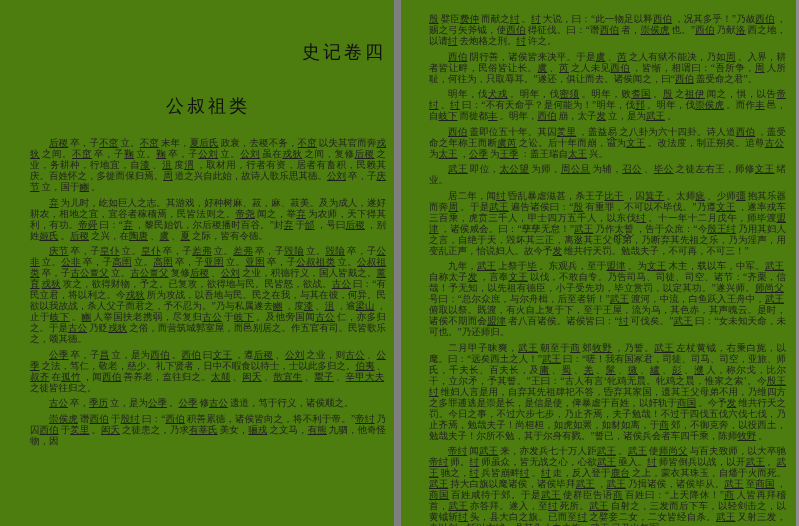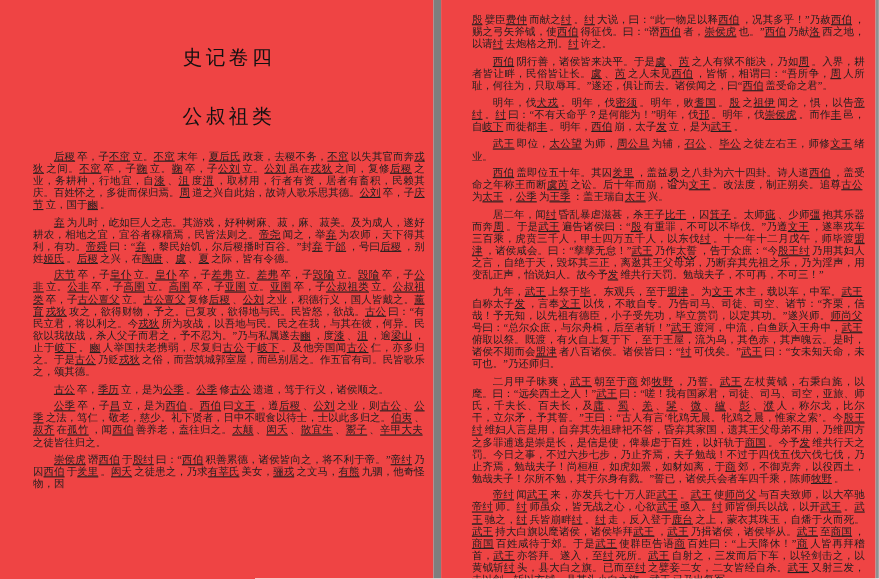--- a/index.html
+++ b/index.html
@@ -4,34 +4,34 @@
 <style>
   html, body { margin: 0; padding: 0; }
   body {
     width: 799px; height: 526px;
     background: #ffffff;
     overflow: hidden;
     font-family: "Liberation Serif", "DejaVu Serif", serif;
     color: #1f1f1f;
   }
   .spread { display: flex; width: 799px; height: 526px; }
-  .page { box-sizing: border-box; background: #ef4444; overflow: hidden; }
+  .page { box-sizing: border-box; background: #4d7c0f; overflow: hidden; }
   .page-left  { width: 394px; padding: 0 8px 0 30px; }
   .page-right { flex: 1; padding: 14px 10px 0 28px; }
   .page-divider { width: 7px; background: #7e7e7e; flex: 0 0 auto; }
   .right-edge   { width: 3px;  background: #8f8f8f; flex: 0 0 auto; }
 
   h1.vol-title, h2.chap-title {
     font-weight: normal;
     text-align: center;
     font-size: 18px;
     letter-spacing: 3px;
     color: #111;
   }
-  h1.vol-title  { margin: 40px 0 0 0; }
+  h1.vol-title  { margin: 40px 0 0 0; text-align: right; }
   h2.chap-title { margin: 30px 0 20px 0; }
 
   .body-text { font-size: 9.5px; line-height: 11px; }
   .para {
     margin: 0 0 4.5px 0;
     text-align: justify;
     text-indent: 2em;
   }
   .para.no-indent { text-indent: 0; }
 
@@ -55,35 +55,35 @@
 
 <div class="spread">
 
   <div class="page page-left">
     <h1 class="vol-title">史记卷四</h1>
     <h2 class="chap-title">公叔祖类</h2>
     <div class="body-text">
         <p class="para"><u>后稷</u>卒，子<u>不窋</u>立。<u>不窋</u>末年，<u>夏后氏</u>政衰，去稷不务，<u>不窋</u>以失其官而奔<u>戎狄</u>之间。<u>不窋</u>卒，子<u>鞠</u>立。<u>鞠</u>卒，子<u>公刘</u>立。<u>公刘</u>虽在<u>戎狄</u>之间，复修<u>后稷</u>之业，务耕种，行地宜，自<u>漆</u>、<u>沮</u>度<u>渭</u>，取材用，行者有资，居者有畜积，民赖其庆。百姓怀之，多徙而保归焉。<u>周</u>道之兴自此始，故诗人歌乐思其德。<u>公刘</u>卒，子<u>庆节</u>立，国于<u>豳</u>。</p>
         <p class="para"><u>弃</u>为儿时，屹如巨人之志。其游戏，好种树麻、菽，麻、菽美。及为成人，遂好耕农，相地之宜，宜谷者稼穑焉，民皆法则之。<u>帝尧</u>闻之，举<u>弃</u>为农师，天下得其利，有功。<u>帝舜</u>曰：“<u>弃</u>，黎民始饥，尔后稷播时百谷。”封<u>弃</u>于<u>邰</u>，号曰<u>后稷</u>，别姓<u>姬氏</u>。<u>后稷</u>之兴，在<u>陶唐</u>、<u>虞</u>、<u>夏</u>之际，皆有令德。</p>
         <p class="para"><u>庆节</u>卒，子<u>皇仆</u>立。<u>皇仆</u>卒，子<u>差弗</u>立。<u>差弗</u>卒，子<u>毁隃</u>立。<u>毁隃</u>卒，子<u>公非</u>立。<u>公非</u>卒，子<u>高圉</u>立。<u>高圉</u>卒，子<u>亚圉</u>立。<u>亚圉</u>卒，子<u>公叔祖类</u>立。<u>公叔祖类</u>卒，子<u>古公亶父</u>立。<u>古公亶父</u>复修<u>后稷</u>、<u>公刘</u>之业，积德行义，国人皆戴之。<u>薰育</u><u>戎狄</u>攻之，欲得财物，予之。已复攻，欲得地与民。民皆怒，欲战。<u>古公</u>曰：“有民立君，将以利之。今<u>戎狄</u>所为攻战，以吾地与民。民之在我，与其在彼，何异。民欲以我故战，杀人父子而君之，予不忍为。”乃与私属遂去<u>豳</u>，度<u>漆</u>、<u>沮</u>，逾<u>梁山</u>，止于<u>岐下</u>。<u>豳</u>人举国扶老携弱，尽复归<u>古公</u>于<u>岐下</u>。及他旁国闻<u>古公</u>仁，亦多归之。于是<u>古公</u>乃贬<u>戎狄</u>之俗，而营筑城郭室屋，而邑别居之。作五官有司。民皆歌乐之，颂其德。</p>
+        <p class="para"><u>公季</u>卒，子<u>昌</u>立，是为<u>西伯</u>。<u>西伯</u>曰<u>文王</u>，遵<u>后稷</u>、<u>公刘</u>之业，则<u>古公</u>、<u>公季</u>之法，笃仁，敬老，慈少。礼下贤者，日中不暇食以待士，士以此多归之。<u>伯夷</u>、<u>叔齐</u>在<u>孤竹</u>，闻<u>西伯</u>善养老，盍往归之。<u>太颠</u>、<u>闳夭</u>、<u>散宜生</u>、<u>鬻子</u>、<u>辛甲大夫</u>之徒皆往归之。</p>
         <p class="para"><u>古公</u>卒，<u>季历</u>立，是为<u>公季</u>。<u>公季</u>修<u>古公</u>遗道，笃于行义，诸侯顺之。</p>
-        <p class="para"><u>公季</u>卒，子<u>昌</u>立，是为<u>西伯</u>。<u>西伯</u>曰<u>文王</u>，遵<u>后稷</u>、<u>公刘</u>之业，则<u>古公</u>、<u>公季</u>之法，笃仁，敬老，慈少。礼下贤者，日中不暇食以待士，士以此多归之。<u>伯夷</u>、<u>叔齐</u>在<u>孤竹</u>，闻<u>西伯</u>善养老，盍往归之。<u>太颠</u>、<u>闳夭</u>、<u>散宜生</u>、<u>鬻子</u>、<u>辛甲大夫</u>之徒皆往归之。</p>
         <p class="para"><u>崇侯虎</u>谮<u>西伯</u>于<u>殷纣</u>曰：“<u>西伯</u>积善累德，诸侯皆向之，将不利于帝。”<u>帝纣</u>乃囚<u>西伯</u>于<u>羑里</u>。<u>闳夭</u>之徒患之，乃求<u>有莘氏</u>美女，<u>骊戎</u>之文马，<u>有熊</u>九驷，他奇怪物，因</p>
       </div>
   </div>
 
   <div class="page-divider"></div>
 
   <div class="page page-right">
     <div class="body-text">
         <p class="para no-indent"><u>殷</u>嬖臣<u>费仲</u>而献之<u>纣</u>。<u>纣</u>大说，曰：“此一物足以释<u>西伯</u>，况其多乎！”乃赦<u>西伯</u>，赐之弓矢斧钺，使<u>西伯</u>得征伐。曰：“谮<u>西伯</u>者，<u>崇侯虎</u>也。”<u>西伯</u>乃献<u>洛</u>西之地，以请<u>纣</u>去炮格之刑。<u>纣</u>许之。</p>
         <p class="para"><u>西伯</u>阴行善，诸侯皆来决平。于是<u>虞</u>、<u>芮</u>之人有狱不能决，乃如<u>周</u>。入界，耕者皆让畔，民俗皆让长。<u>虞</u>、<u>芮</u>之人未见<u>西伯</u>，皆惭，相谓曰：“吾所争，<u>周</u>人所耻，何往为，只取辱耳。”遂还，俱让而去。诸侯闻之，曰“<u>西伯</u>盖受命之君”。</p>
         <p class="para">明年，伐<u>犬戎</u>。明年，伐<u>密须</u>。明年，败<u>耆国</u>。<u>殷</u>之<u>祖伊</u>闻之，惧，以告<u>帝纣</u>。<u>纣</u>曰：“不有天命乎？是何能为！”明年，伐<u>邘</u>。明年，伐<u>崇侯虎</u>。而作<u>丰</u>邑，自<u>岐下</u>而徙都<u>丰</u>。明年，<u>西伯</u>崩，太子<u>发</u>立，是为<u>武王</u>。</p>
+        <p class="para"><u>西伯</u>盖即位五十年。其囚<u>羑里</u>，盖益<i>易</i>之八卦为六十四卦。诗人道<u>西伯</u>，盖受命之年称王而断<u>虞芮</u>之讼。后十年而崩，谥为<u>文王</u>。改法度，制正朔矣。追尊<u>古公</u>为<u>太王</u>，<u>公季</u>为<u>王季</u>：盖王瑞自<u>太王</u>兴。</p>
         <p class="para"><u>武王</u>即位，<u>太公望</u>为师，<u>周公旦</u>为辅，<u>召公</u>、<u>毕公</u>之徒左右王，师修<u>文王</u>绪业。</p>
-        <p class="para"><u>西伯</u>盖即位五十年。其囚<u>羑里</u>，盖益<i>易</i>之八卦为六十四卦。诗人道<u>西伯</u>，盖受命之年称王而断<u>虞芮</u>之讼。后十年而崩，谥为<u>文王</u>。改法度，制正朔矣。追尊<u>古公</u>为<u>太王</u>，<u>公季</u>为<u>王季</u>：盖王瑞自<u>太王</u>兴。</p>
         <p class="para">居二年，闻<u>纣</u>昏乱暴虐滋甚，杀王子<u>比干</u>，囚<u>箕子</u>。太师<u>疵</u>、少师<u>彊</u>抱其乐器而奔<u>周</u>。于是<u>武王</u>遍告诸侯曰：“<u>殷</u>有重罪，不可以不毕伐。”乃遵<u>文王</u>，遂率戎车三百乘，虎贲三千人，甲士四万五千人，以东伐<u>纣</u>。十一年十二月戊午，师毕渡<u>盟津</u>，诸侯咸会。曰：“孳孳无怠！”<u>武王</u>乃作<i>太誓</i>，告于众庶：“今<u>殷王纣</u>乃用其妇人之言，自绝于天，毁坏其三正，离逖其王父母弟，乃断弃其先祖之乐，乃为淫声，用变乱正声，怡说妇人。故今予<u>发</u>维共行天罚。勉哉夫子，不可再，不可三！”</p>
         <p class="para">九年，<u>武王</u>上祭于<u>毕</u>。东观兵，至于<u>盟津</u>。为<u>文王</u>木主，载以车，中军。<u>武王</u>自称太子<u>发</u>，言奉<u>文王</u>以伐，不敢自专。乃告司马、司徒、司空、诸节：“齐栗，信哉！予无知，以先祖有德臣，小子受先功，毕立赏罚，以定其功。”遂兴师。<u>师尚父</u>号曰：“总尔众庶，与尔舟楫，后至者斩！”<u>武王</u>渡河，中流，白鱼跃入王舟中，<u>武王</u>俯取以祭。既渡，有火自上复于下，至于王屋，流为乌，其色赤，其声魄云。是时，诸侯不期而会<u>盟津</u>者八百诸侯。诸侯皆曰：“<u>纣</u>可伐矣。”<u>武王</u>曰：“女未知天命，未可也。”乃还师归。</p>
         <p class="para">二月甲子昧爽，<u>武王</u>朝至于<u>商</u>郊<u>牧野</u>，乃誓。<u>武王</u>左杖黄钺，右秉白旄，以麾。曰：“远矣西土之人！”<u>武王</u>曰：“嗟！我有国冢君，司徒、司马、司空，亚旅、师氏，千夫长、百夫长，及<u>庸</u>、<u>蜀</u>、<u>羌</u>、<u>髳</u>、<u>微</u>、<u>纑</u>、<u>彭</u>、<u>濮</u>人，称尔戈，比尔干，立尔矛，予其誓。”王曰：“古人有言‘牝鸡无晨。牝鸡之晨，惟家之索’。今<u>殷王纣</u>维妇人言是用，自弃其先祖肆祀不答，昏弃其家国，遗其王父母弟不用，乃维四方之多罪逋逃是崇是长，是信是使，俾暴虐于百姓，以奸轨于<u>商国</u>。今予<u>发</u>维共行天之罚。今日之事，不过六步七步，乃止齐焉，夫子勉哉！不过于四伐五伐六伐七伐，乃止齐焉，勉哉夫子！尚桓桓，如虎如罴，如豺如离，于<u>商</u>郊，不御克奔，以役西土，勉哉夫子！尔所不勉，其于尔身有戮。”誓已，诸侯兵会者车四千乘，陈师<u>牧野</u>。</p>
         <p class="para"><u>帝纣</u>闻<u>武王</u>来，亦发兵七十万人距<u>武王</u>。<u>武王</u>使<u>师尚父</u>与百夫致师，以大卒驰<u>帝纣</u>师。<u>纣</u>师虽众，皆无战之心，心欲<u>武王</u>亟入。<u>纣</u>师皆倒兵以战，以开<u>武王</u>。<u>武王</u>驰之，<u>纣</u>兵皆崩畔<u>纣</u>。<u>纣</u>走，反入登于<u>鹿台</u>之上，蒙衣其珠玉，自燔于火而死。<u>武王</u>持大白旗以麾诸侯，诸侯毕拜<u>武王</u>，<u>武王</u>乃揖诸侯，诸侯毕从。<u>武王</u>至<u>商国</u>，<u>商国</u>百姓咸待于郊。于是<u>武王</u>使群臣告语<u>商</u>百姓曰：“上天降休！”<u>商</u>人皆再拜稽首，<u>武王</u>亦答拜。遂入，至<u>纣</u>死所。<u>武王</u>自射之，三发而后下车，以轻剑击之，以黄钺斩<u>纣</u>头，县大白之旗。已而至<u>纣</u>之嬖妾二女，二女皆经自杀。<u>武王</u>又射三发，击以剑，斩以玄钺，县其头小白之旗。<u>武王</u>已乃出复军。</p>
       </div>
   </div>
 
   <div class="right-edge"></div>
 
 </div>

